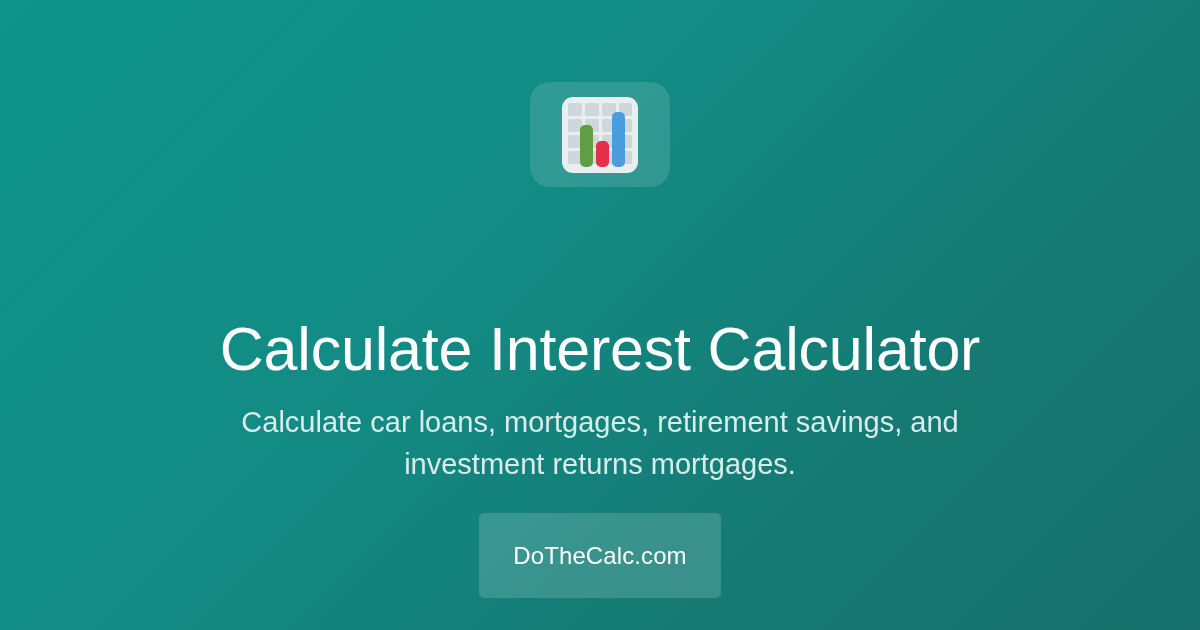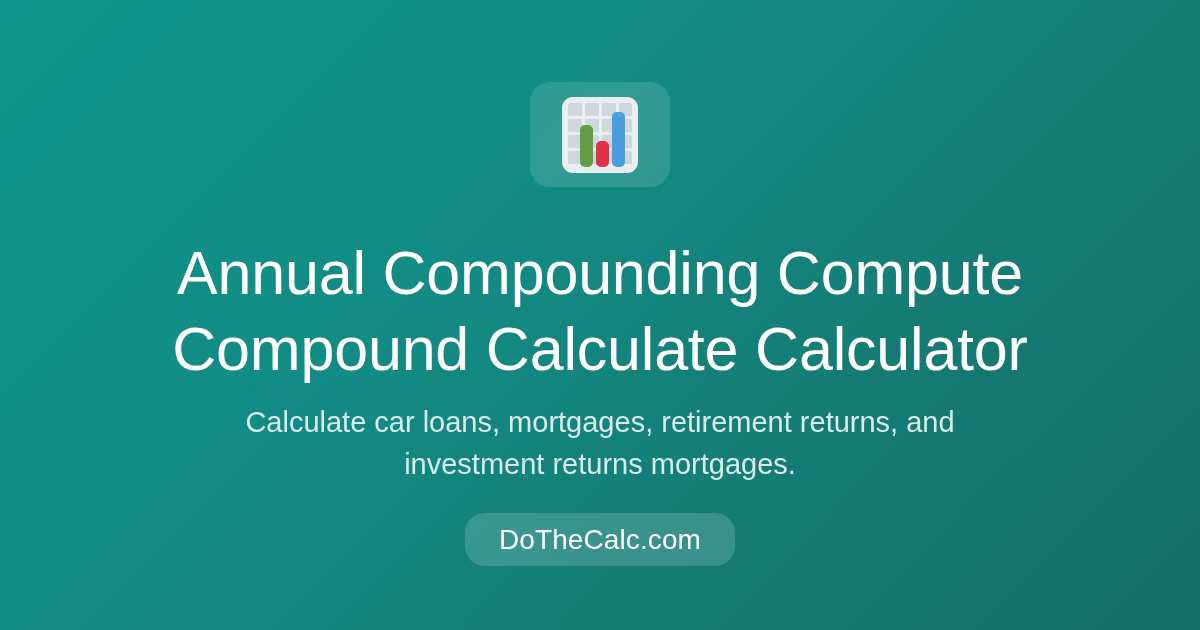--- a/index.html
+++ b/index.html
@@ -67,25 +67,25 @@
     text-align: center;
   }
 
   
   .badge {
     margin-top: 28px;
     display: inline-flex;
     align-items: center;
     justify-content: center;
     height: 53px;
-    padding: 0 34px;
-    border-radius: 20px;
+    padding: 16px 34px;
+    border-radius: 5px;
     background: rgba(255, 255, 255, 0.16);
     color: #ffffff;
-    font-size: 28px;
+    font-size: 24px;
     font-weight: 400;
     letter-spacing: 0.1px;
     white-space: nowrap;
   }
 </style>
 </head>
 <body>
 
 <div class="og-card">
 
@@ -118,24 +118,24 @@
         </g>
 
         <rect x="18" y="28" width="13" height="42" rx="5" fill="#5f9e43"></rect>
         <rect x="34" y="44" width="13" height="26" rx="5" fill="#e2304a"></rect>
         <rect x="50" y="15" width="13" height="55" rx="5" fill="#4a9ede"></rect>
       </svg>
     </span>
   </div>
 
   <h1 class="headline">
-    <span>Annual Compounding Compute</span><br>
-    <span>Compound Calculate Calculator</span>
+    <br>
+    <span>Calculate Interest Calculator</span>
   </h1>
 
   <p class="subhead">
-    <span>Calculate car loans, mortgages, retirement returns, and</span><br>
+    <span>Calculate car loans, mortgages, retirement savings, and</span><br>
     <span>investment returns mortgages.</span>
   </p>
 
   <div class="badge">DoTheCalc.com</div>
 
 </div>
 
 </body></html>

